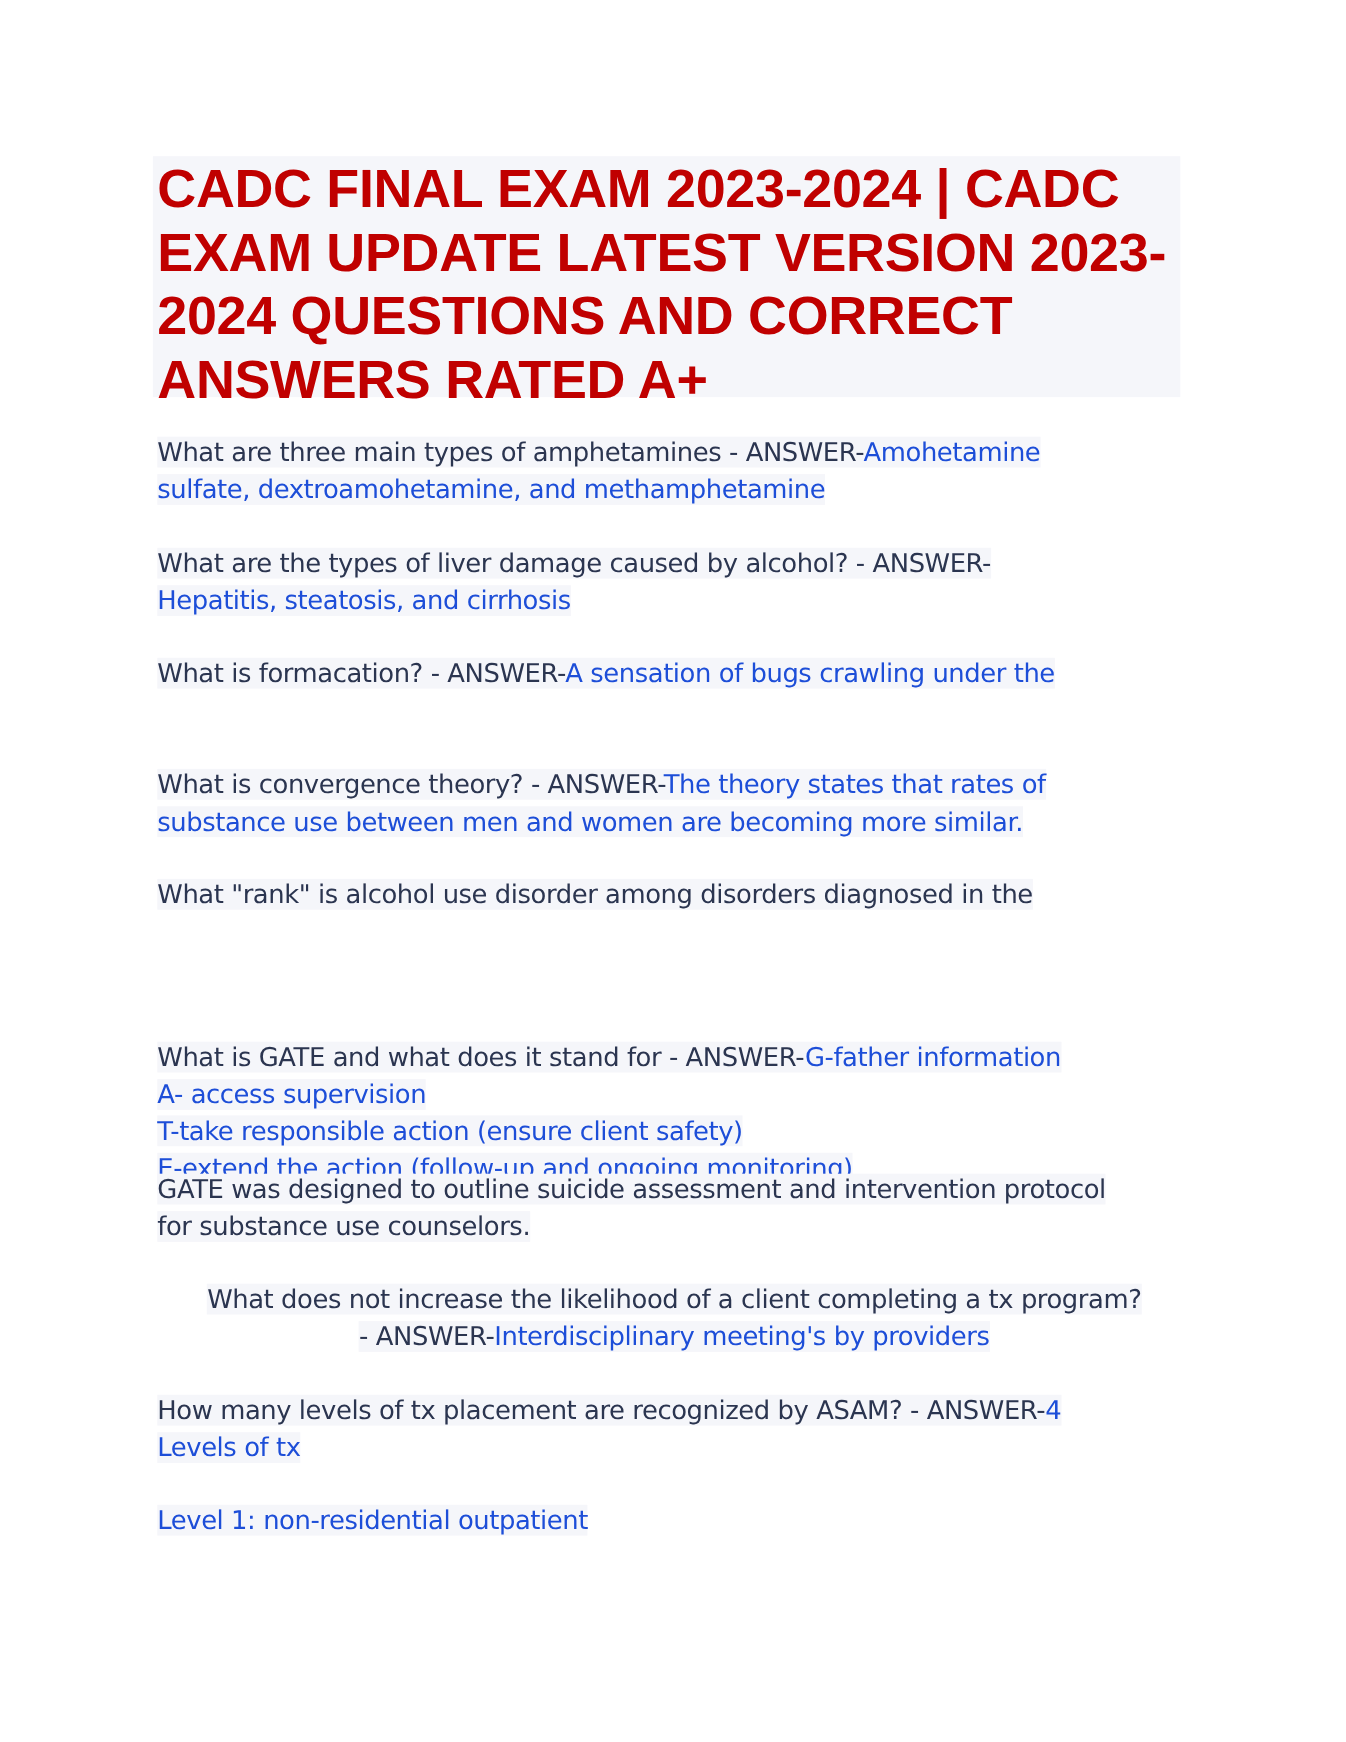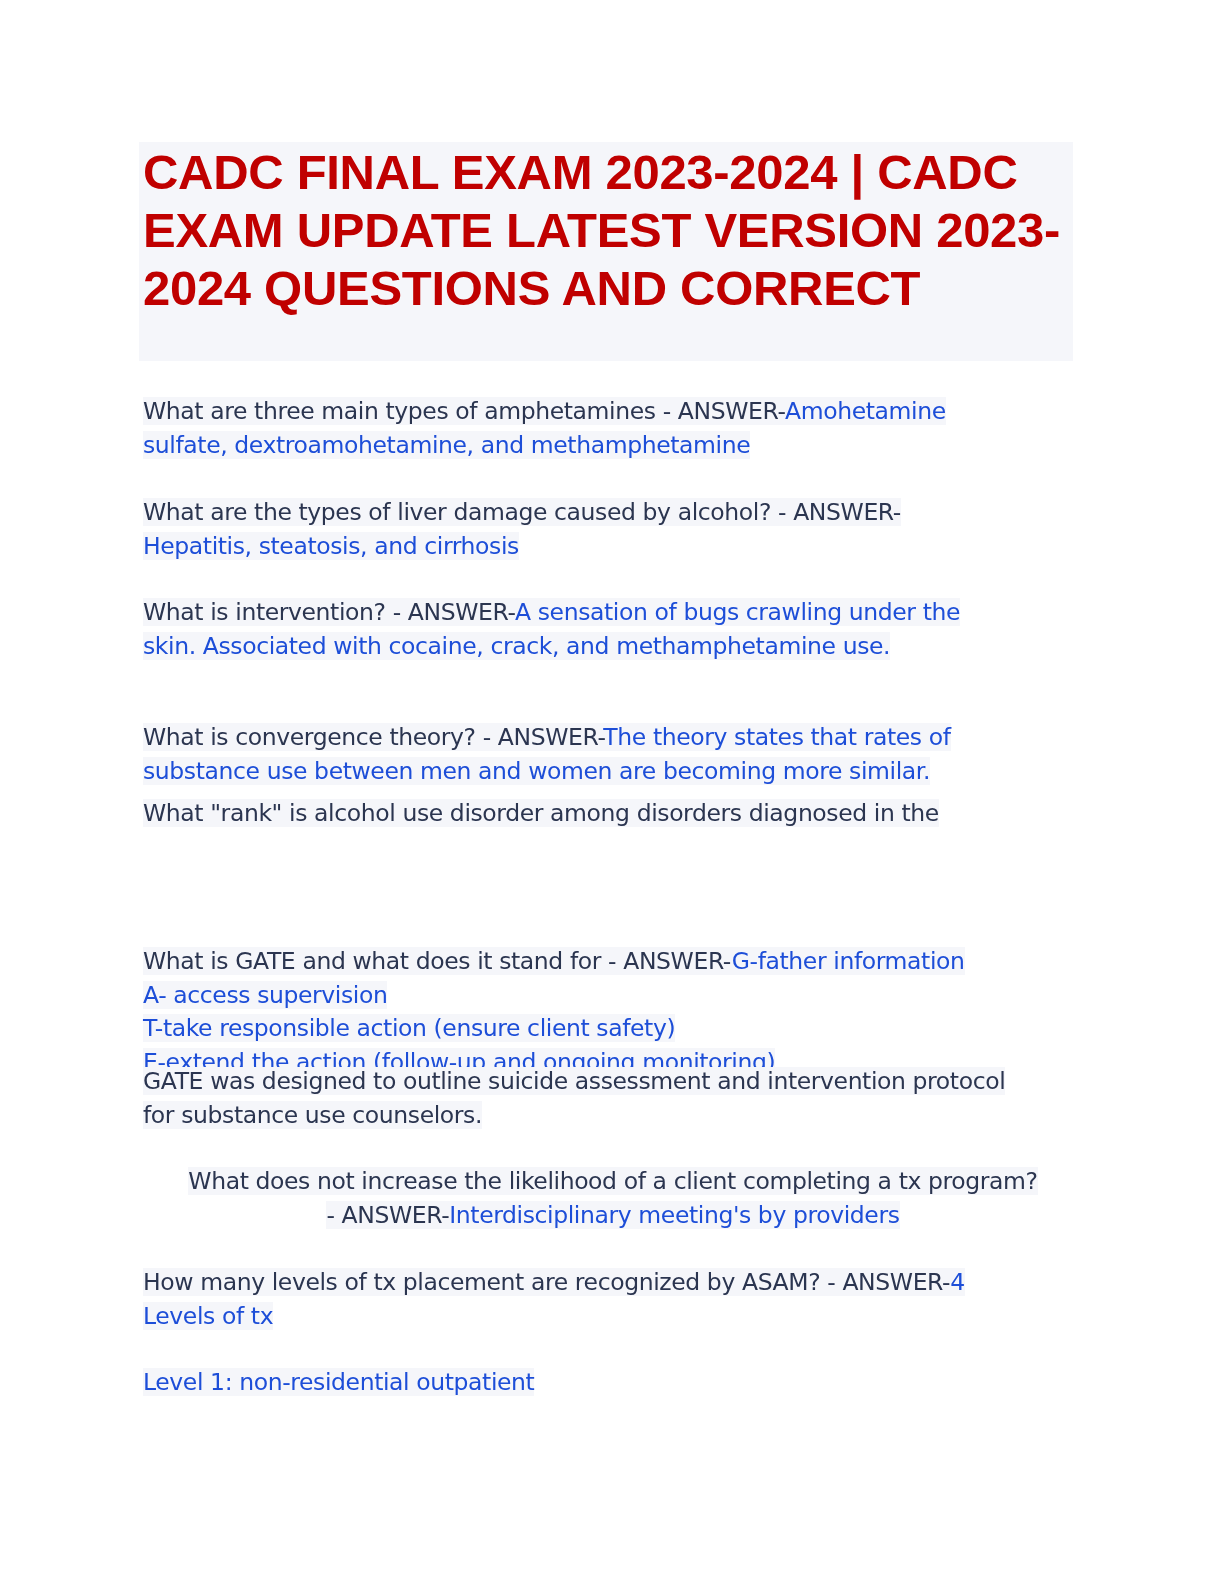--- a/index.html
+++ b/index.html
@@ -27,38 +27,38 @@
 </style>
 </head>
 <body>
 
 <div class="page">
   <div class="title-box"></div>
   <h1 class="title">
     <span class="line">CADC FINAL EXAM 2023-2024 | CADC</span>
     <span class="line">EXAM UPDATE LATEST VERSION 2023-</span>
     <span class="line">2024 QUESTIONS AND CORRECT</span>
+    <span class="line">ANSWERS RATED A+</span>
   </h1>
 
   <div class="qa" style="top:395px;">
     <span class="line"><span class="hl"><span class="q">What are three main types of amphetamines - ANSWER-</span><span class="a">Amohetamine</span></span></span>
     <span class="line"><span class="hl"><span class="q"></span><span class="a">sulfate, dextroamohetamine, and methamphetamine</span></span></span>
   </div>
 
   <div class="qa" style="top:496px;">
     <span class="line"><span class="hl"><span class="q">What are the types of liver damage caused by alcohol? - ANSWER-</span><span class="a"></span></span></span>
     <span class="line"><span class="hl"><span class="q"></span><span class="a">Hepatitis, steatosis, and cirrhosis</span></span></span>
   </div>
 
   <div class="qa" style="top:596px;">
-    <span class="line"><span class="hl"><span class="q">What is intervention? - ANSWER-</span><span class="a">A sensation of bugs crawling under the</span></span></span>
-    <span class="line"><span class="hl"><span class="q"></span><span class="a">skin. Associated with cocaine, crack, and methamphetamine use.</span></span></span>
+    <span class="line"><span class="hl"><span class="q">What is formacation? - ANSWER-</span><span class="a">A sensation of bugs crawling under the</span></span></span>
   </div>
 
-  <div class="qa" style="top:697px;margin-top:24px;">
+  <div class="qa" style="top:697px;">
     <span class="line"><span class="hl"><span class="q">What is convergence theory? - ANSWER-</span><span class="a">The theory states that rates of</span></span></span>
     <span class="line"><span class="hl"><span class="q"></span><span class="a">substance use between men and women are becoming more similar.</span></span></span>
   </div>
 
   <div class="qa" style="top:797px;">
     <span class="line"><span class="hl"><span class="q">What "rank" is alcohol use disorder among disorders diagnosed in the</span><span class="a"></span></span></span>
   </div>
 
   <div class="qa" style="top:898px;margin-top:47px;">
     <span class="line"><span class="hl"><span class="q">What is GATE and what does it stand for - ANSWER-</span><span class="a">G-father information</span></span></span>

